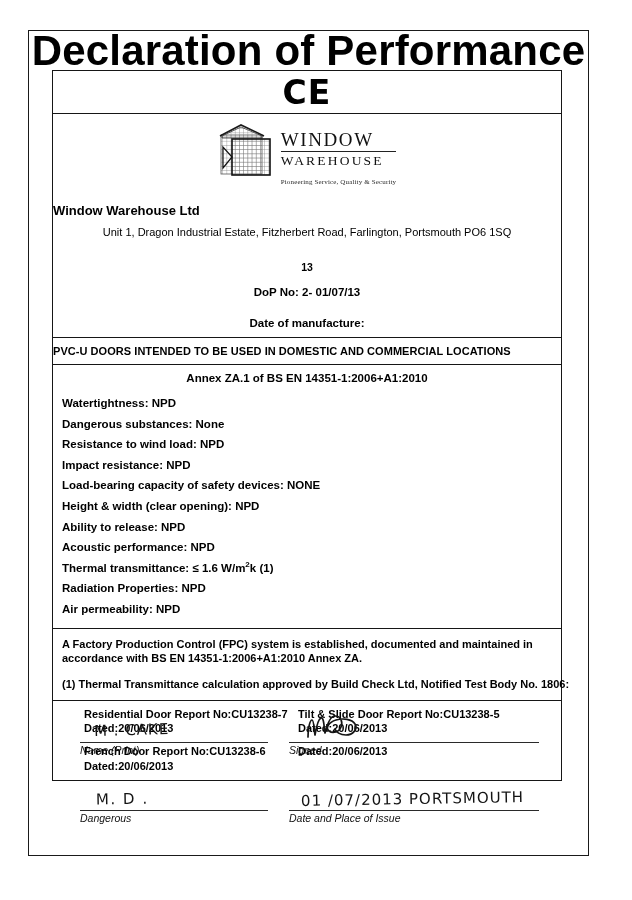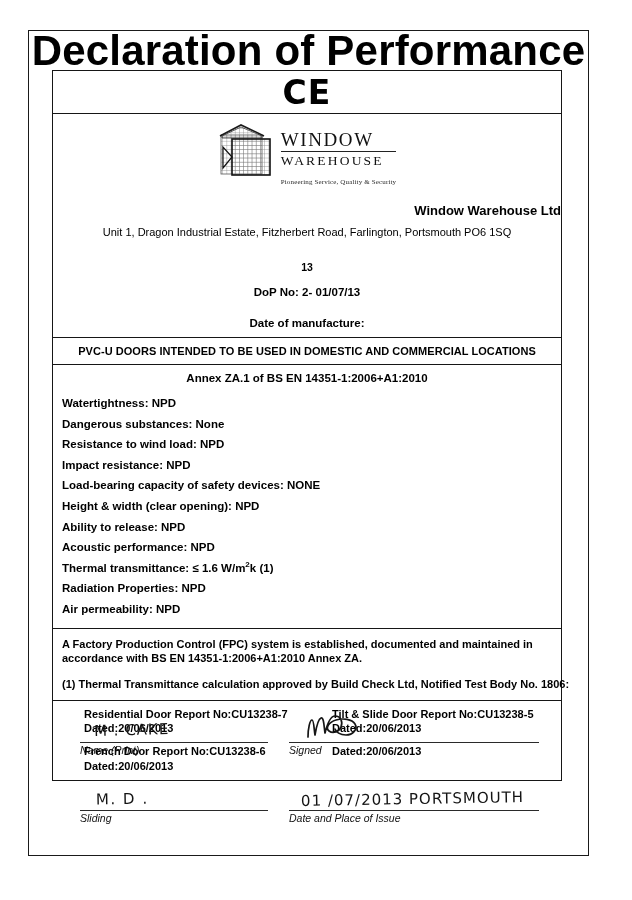--- a/index.html
+++ b/index.html
@@ -122,21 +122,21 @@
   .logo-tag {
     font-family: "Liberation Serif", serif;
     font-size: 7px;
     letter-spacing: 0.15px;
     color: #2b2b2b;
     margin-top: 10px;
     white-space: nowrap;
   }
 
   .company-name {
-    text-align: right;
+    text-align: left;
     font-size: 13px;
     font-weight: bold;
     margin-top: 17px;
   }
   .company-address {
     text-align: center;
     font-size: 11px;
     margin-top: 8px;
   }
   .year-mark {
@@ -155,21 +155,21 @@
     text-align: center;
     font-size: 11.5px;
     font-weight: bold;
     margin-top: 19px;
   }
 
   
   .scope-row {
     height: 27px;
     line-height: 27px;
-    text-align: center;
+    text-align: left;
     font-size: 11px;
     font-weight: bold;
     letter-spacing: 0.05px;
     white-space: nowrap;
   }
 
   
   .char-row {
     padding: 7px 0 8px 0;
   }
@@ -211,21 +211,20 @@
     white-space: nowrap;
   }
 
   
   .reports-row {
     padding: 6px 0 7px 0;
   }
   .report-pair {
     display: flex;
     margin-bottom: 9px;
-    gap: 34px;
   }
   .report-pair.last { margin-bottom: 0; }
   .report-cell {
     font-size: 11px;
     font-weight: bold;
     line-height: 14.4px;
   }
   .report-cell.left { width: 243px; padding-left: 31px; box-sizing: border-box; }
   .report-cell.right { padding-left: 2px; }
 
@@ -398,21 +397,21 @@
     </div>
     <div class="sig-line"></div>
     <div class="sig-label">Signed</div>
   </div>
 
   <div class="sig-group" style="left:28px; top:68px; width:188px;">
     <div style="position:relative; height:26px;">
       <span class="hand hand-position">M. D .</span>
     </div>
     <div class="sig-line"></div>
-    <div class="sig-label">Sliding</div>
+    <div class="sig-label">Dangerous</div>
   </div>
 
   <div class="sig-group" style="left:237px; top:68px; width:250px;">
     <div style="position:relative; height:26px;">
       <span class="hand hand-date">01 /07/2013   PORTSMOUTH</span>
     </div>
     <div class="sig-line"></div>
     <div class="sig-label">Date and Place of Issue</div>
   </div>
 

